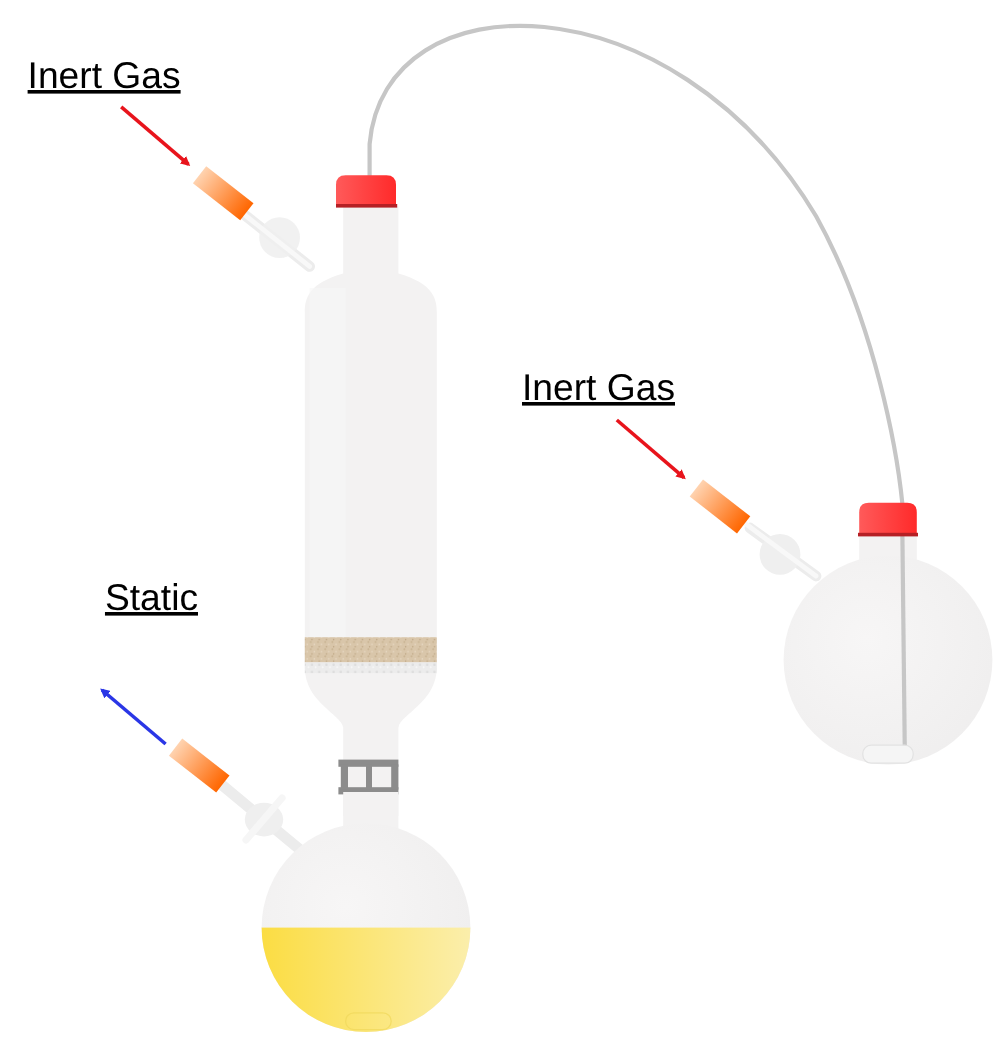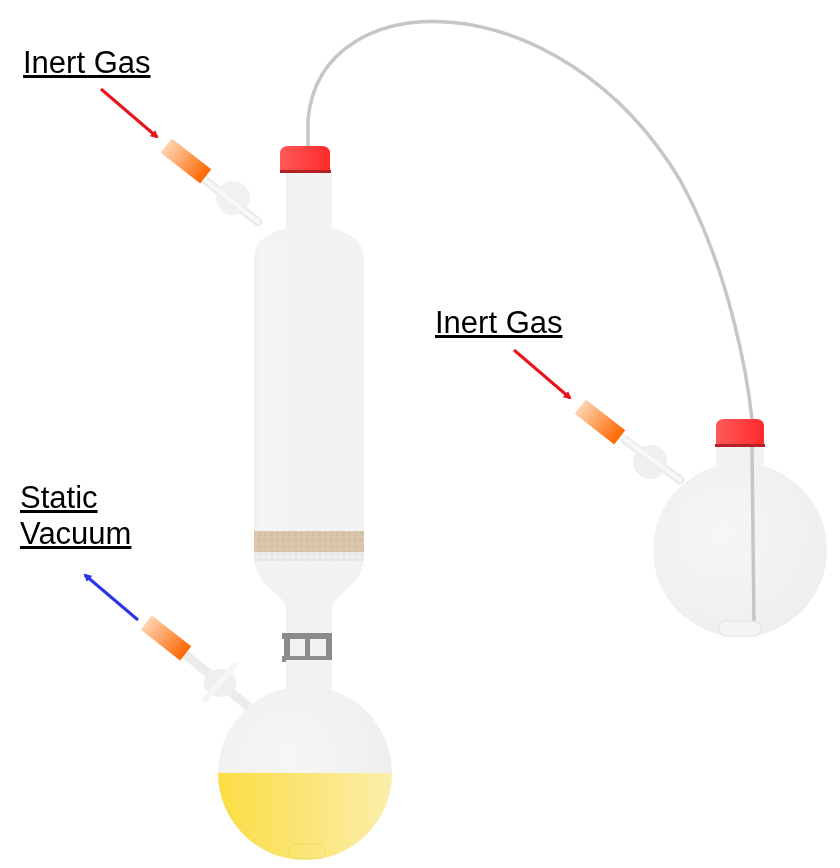--- a/index.html
+++ b/index.html
@@ -1,18 +1,18 @@
 <!DOCTYPE html>
 <html><head>
 <meta charset="utf-8">
 <style>
   html, body { margin: 0; padding: 0; background: #ffffff; }
   body { width: 840px; height: 868px; position: relative; overflow: hidden; font-family: "Liberation Sans", sans-serif; }
   .label { position: absolute; color: #000; font-size: 31px; line-height: 36px; white-space: nowrap; text-decoration: underline; }
-  .label.center { text-align: left; }
+  .label.center { text-align: right; }
   svg { position: absolute; left: 0; top: 0; }
 </style>
 </head>
 <body>
 
 <svg width="840" height="868" viewBox="0 0 840 868" xmlns="http://www.w3.org/2000/svg">
   <defs>
     <linearGradient id="tubeGrad" x1="0" y1="0" x2="1" y2="0">
       <stop offset="0" stop-color="#ffd3b0"></stop>
       <stop offset="1" stop-color="#ff6600"></stop>
@@ -113,14 +113,13 @@
 
   <line x1="101" y1="89" x2="157" y2="137" stroke="#e8141c" stroke-width="3" marker-end="url(#arrRed)"></line>
   <line x1="514" y1="350" x2="570" y2="398" stroke="#e8141c" stroke-width="3" marker-end="url(#arrRed)"></line>
   <line x1="138" y1="620" x2="85" y2="575" stroke="#2a36e6" stroke-width="3" marker-end="url(#arrBlue)"></line>
 </svg>
 
 <div class="label" style="left:23px; top:45px;">Inert Gas</div>
 <div class="label" style="left:435px; top:305px;">Inert Gas</div>
 <div class="label center" style="left:20px; top:480px; width:145px;">
   <div>Static</div>
-  <div>Vacuum</div>
 </div>
 
 </body></html>

